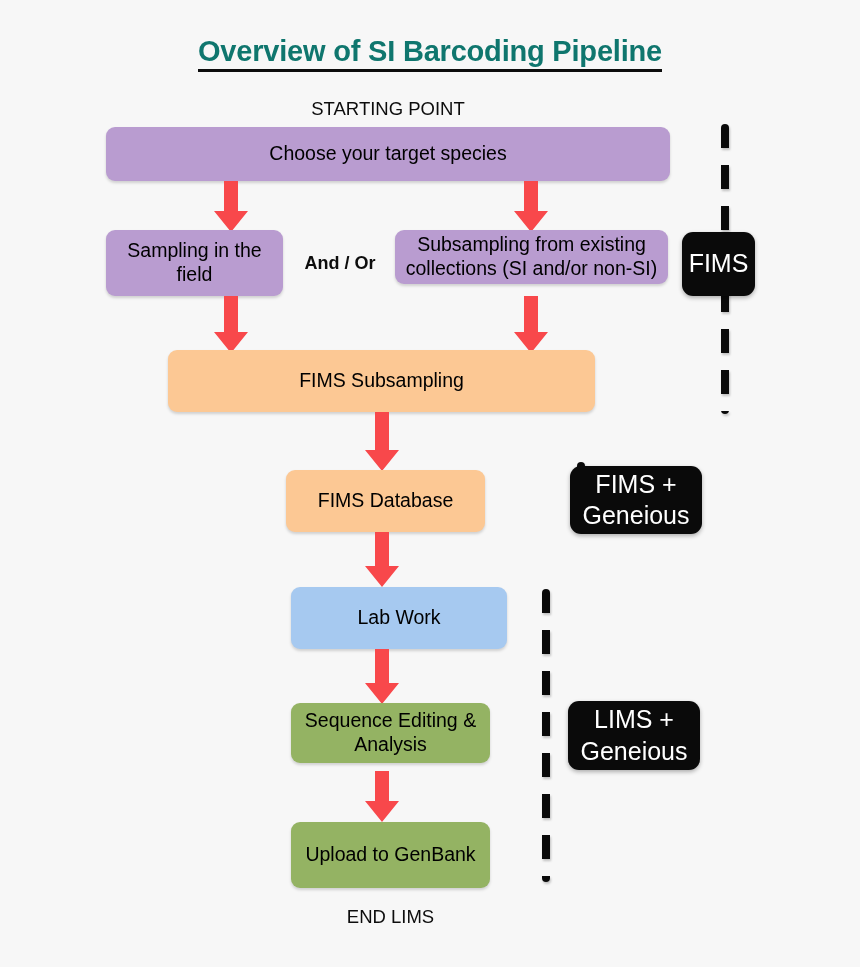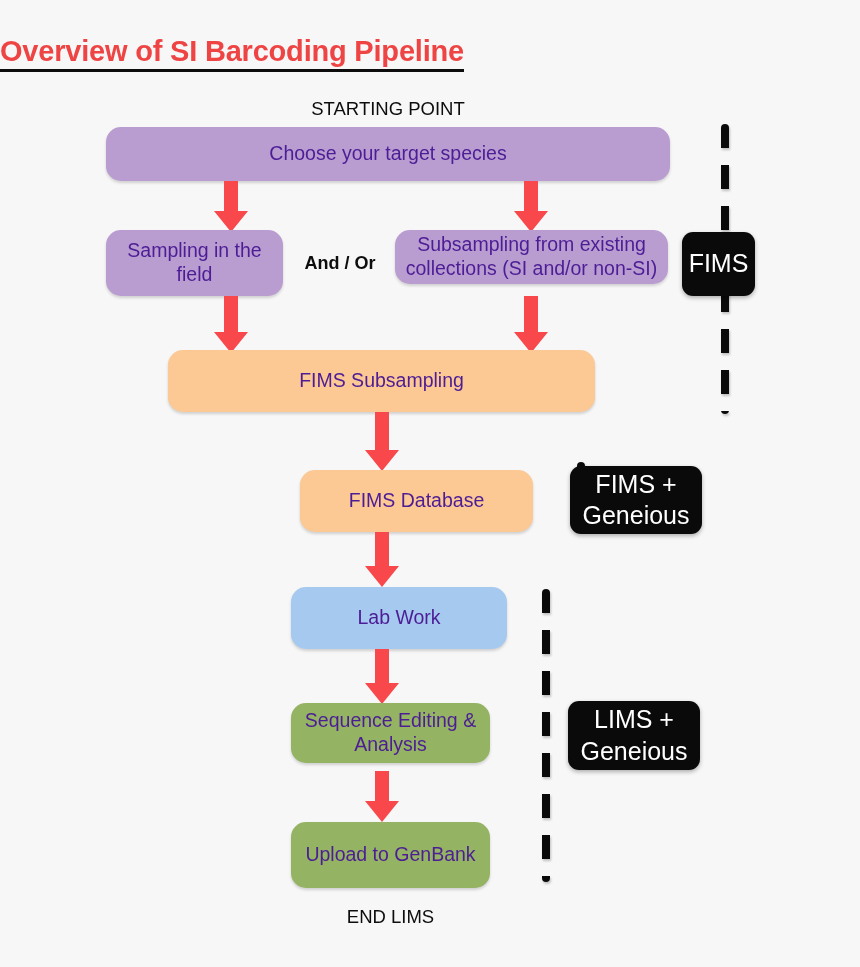--- a/index.html
+++ b/index.html
@@ -19,45 +19,46 @@
     height: 967px;
     background: #f7f7f7;
   }
   .abs { position: absolute; }
 
   
   .main-title {
     left: 0;
     top: 35px;
     width: 860px;
+    text-align: center;
     font-size: 29px;
     font-weight: bold;
-    color: #ef4444;
+    color: #0f766e;
     letter-spacing: -0.2px;
   }
   .main-title span.underlined {
     border-bottom: 3px solid #0d0d0d;
     padding-bottom: 2px;
   }
   .section-caption {
     font-size: 18.5px;
     font-weight: normal;
     color: #0d0d0d;
     text-align: center;
   }
 
   
   .node {
     box-sizing: border-box;
     display: flex;
     align-items: center;
     justify-content: center;
     text-align: center;
-    border-radius: 15px;
-    color: #4c1d95;
+    border-radius: 9px;
+    color: #000000;
     font-size: 19.5px;
     line-height: 1.22;
     padding: 4px 8px;
     box-shadow: 0 2px 3px rgba(0,0,0,0.16);
   }
   .node.purple { background: #b99cd0; }
   .node.orange { background: #fcc894; }
   .node.blue   { background: #a6c9f0; }
   .node.green  { background: #94b363; }
 
@@ -166,21 +167,21 @@
   <div class="abs node orange" style="left:168px; top:350px; width:427px; height:62px;">
     <span>FIMS Subsampling</span>
   </div>
 
   <div class="abs arrow" style="left:363px; top:412px;">
     <svg width="38" height="60" viewBox="0 0 38 60">
       <polygon points="12,0 26,0 26,38 36,38 19,59 2,38 12,38" fill="#f8484b"></polygon>
     </svg>
   </div>
 
-  <div class="abs node orange" style="left:300px; top:470px; width:233px; height:62px;">
+  <div class="abs node orange" style="left:286px; top:470px; width:199px; height:62px;">
     <span>FIMS Database</span>
   </div>
 
   <div class="abs black-tag" style="left:570px; top:466px; width:132px; height:68px;">
     <span>FIMS + Geneious</span>
   </div>
 
   <div class="abs arrow" style="left:363px; top:532px;">
     <svg width="38" height="56" viewBox="0 0 38 56">
       <polygon points="12,0 26,0 26,34 36,34 19,55 2,34 12,34" fill="#f8484b"></polygon>

